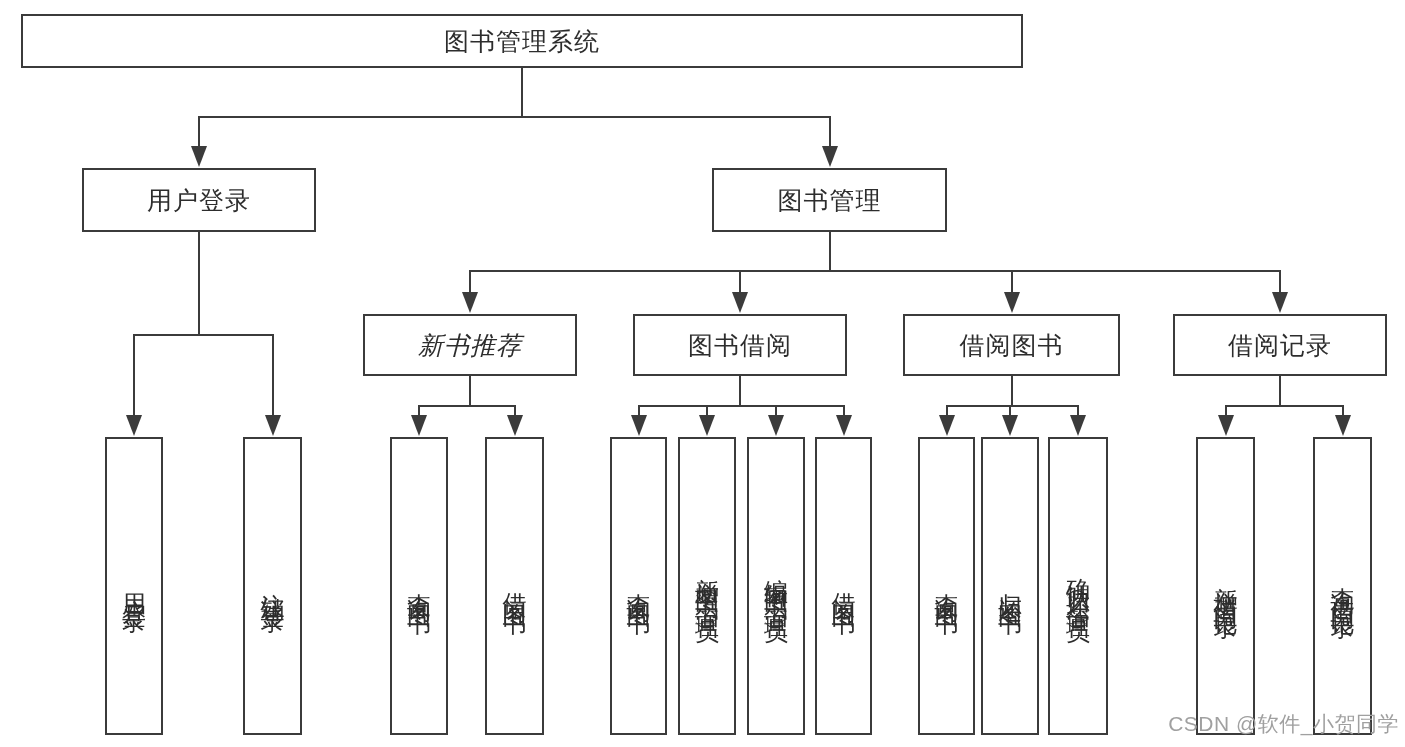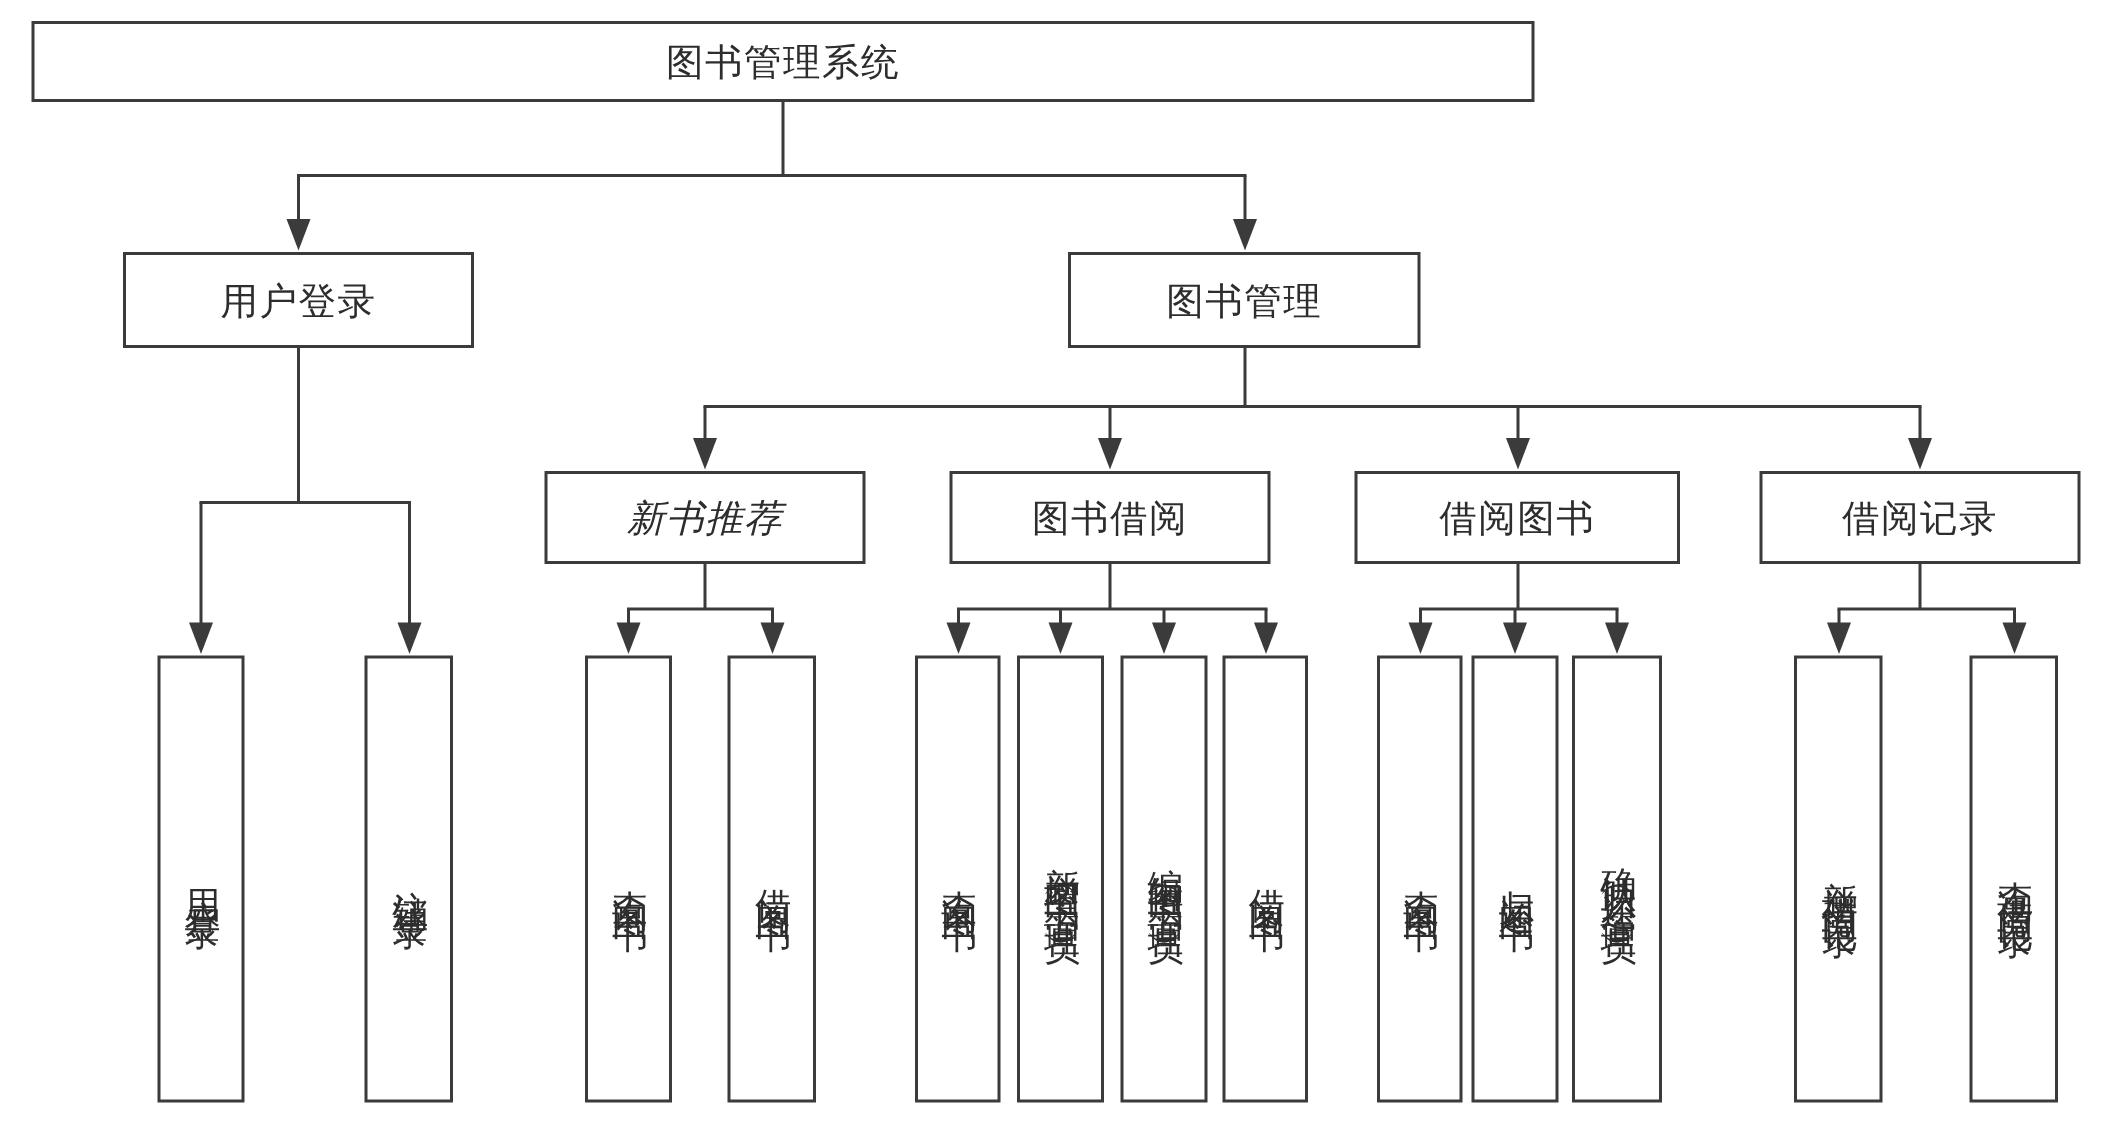--- a/index.html
+++ b/index.html
@@ -174,13 +174,14 @@
     <div class="cline" style="left: 1009px; top: 406px; width: 2px; height: 15px;"></div>
     <div class="ahead" style="left: 1002px; top: 415px;"></div>
     <div class="cline" style="left: 1077px; top: 406px; width: 2px; height: 15px;"></div>
     <div class="ahead" style="left: 1070px; top: 415px;"></div>
     <div class="cline" style="left: 1279px; top: 376px; width: 2px; height: 30px;"></div>
     <div class="cline" style="left: 1224.5px; top: 405px; width: 119px; height: 2px;"></div>
     <div class="cline" style="left: 1224.5px; top: 406px; width: 2px; height: 15px;"></div>
     <div class="ahead" style="left: 1217.5px; top: 415px;"></div>
     <div class="cline" style="left: 1341.5px; top: 406px; width: 2px; height: 15px;"></div>
     <div class="ahead" style="left: 1334.5px; top: 415px;"></div>
+    <div class="watermark">CSDN @软件_小贺同学</div>
   </div>
 
 </body></html>

